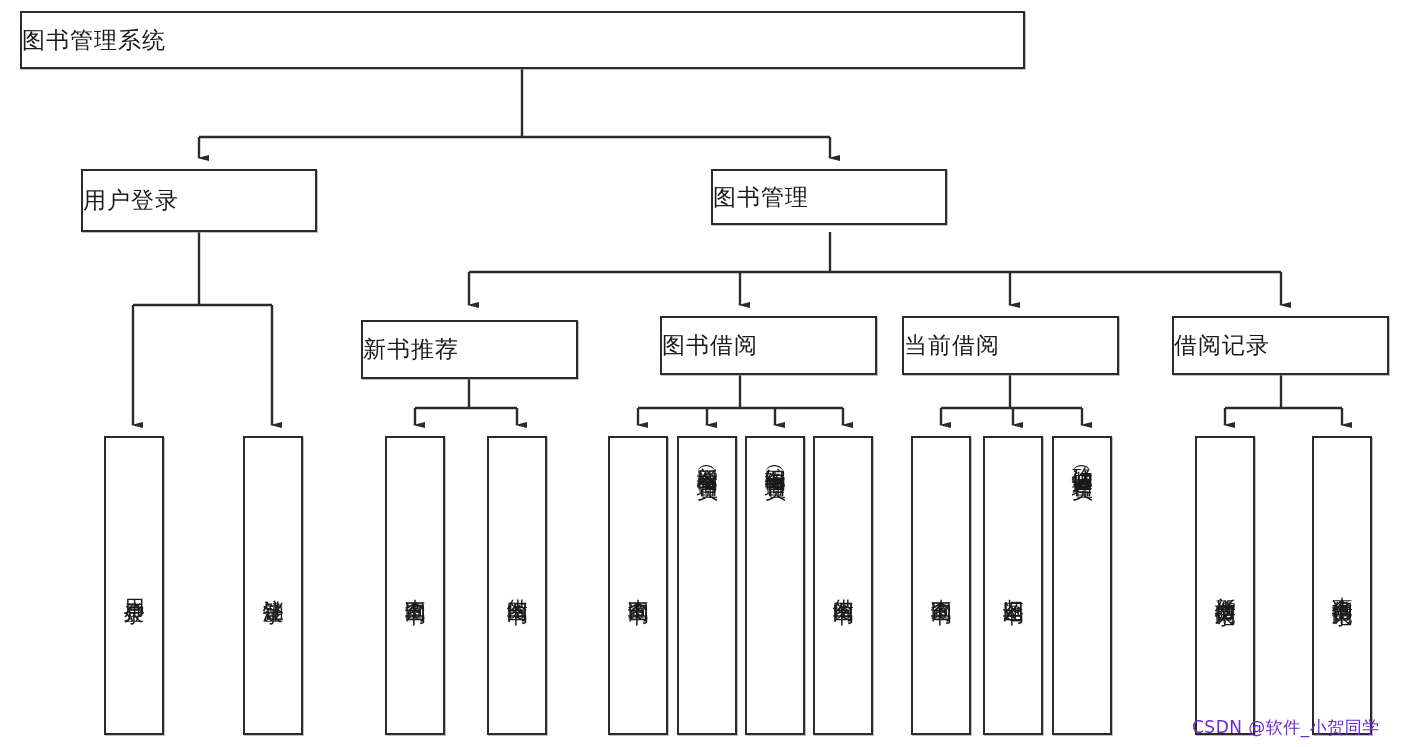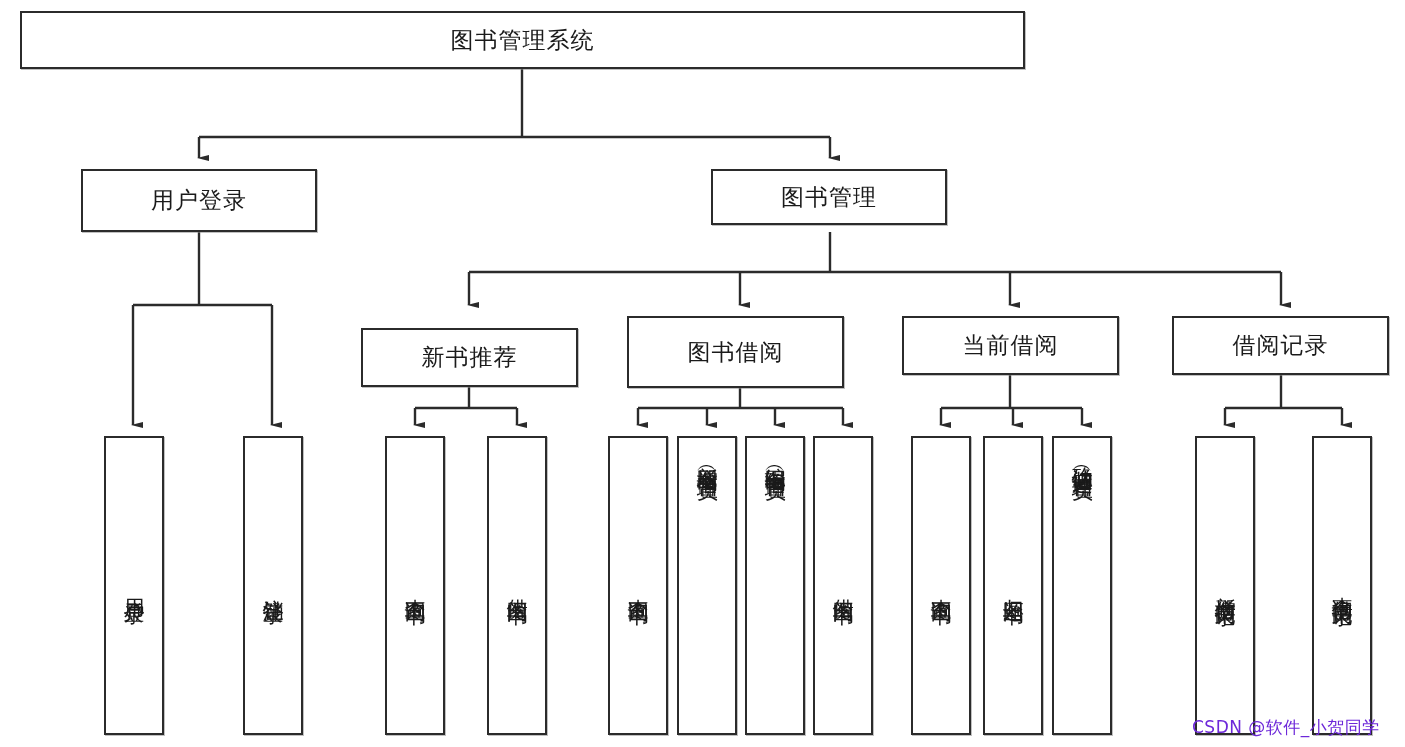--- a/index.html
+++ b/index.html
@@ -26,21 +26,21 @@
     height: 747px;
     pointer-events: none;
   }
   .node {
     position: absolute;
     box-sizing: border-box;
     background: #ffffff;
     border: 2.2px solid #2b2b2b;
     display: flex;
     align-items: center;
-    justify-content: center;
+    justify-content: flex-start;
     color: #1a1a1a;
     box-shadow: 1px 1px 0 rgba(140,140,140,0.55);
   }
   .node.horizontal {
     font-size: 23px;
     letter-spacing: 1px;
   }
   .node.vertical {
     align-items: flex-start;
     padding-top: 12px;
@@ -130,24 +130,24 @@
     <span>图书管理系统</span>
   </div>
 
   <div class="node horizontal" style="left:81px; top:169px; width:236px; height:63px;">
     <span>用户登录</span>
   </div>
   <div class="node horizontal" style="left:711px; top:169px; width:236px; height:56px;">
     <span>图书管理</span>
   </div>
 
-  <div class="node horizontal" style="left:361px; top:328px; width:217px; height:59px;">
+  <div class="node horizontal" style="left:361px; top:320px; width:217px; height:59px;">
     <span>新书推荐</span>
   </div>
-  <div class="node horizontal" style="left:627px; top:316px; width:217px; height:72px;">
+  <div class="node horizontal" style="left:660px; top:316px; width:217px; height:59px;">
     <span>图书借阅</span>
   </div>
   <div class="node horizontal" style="left:902px; top:316px; width:217px; height:59px;">
     <span>当前借阅</span>
   </div>
   <div class="node horizontal" style="left:1172px; top:316px; width:217px; height:59px;">
     <span>借阅记录</span>
   </div>
 
   <div class="node vertical v-center" style="left:104px; top:436px; width:60px; height:299px;">

